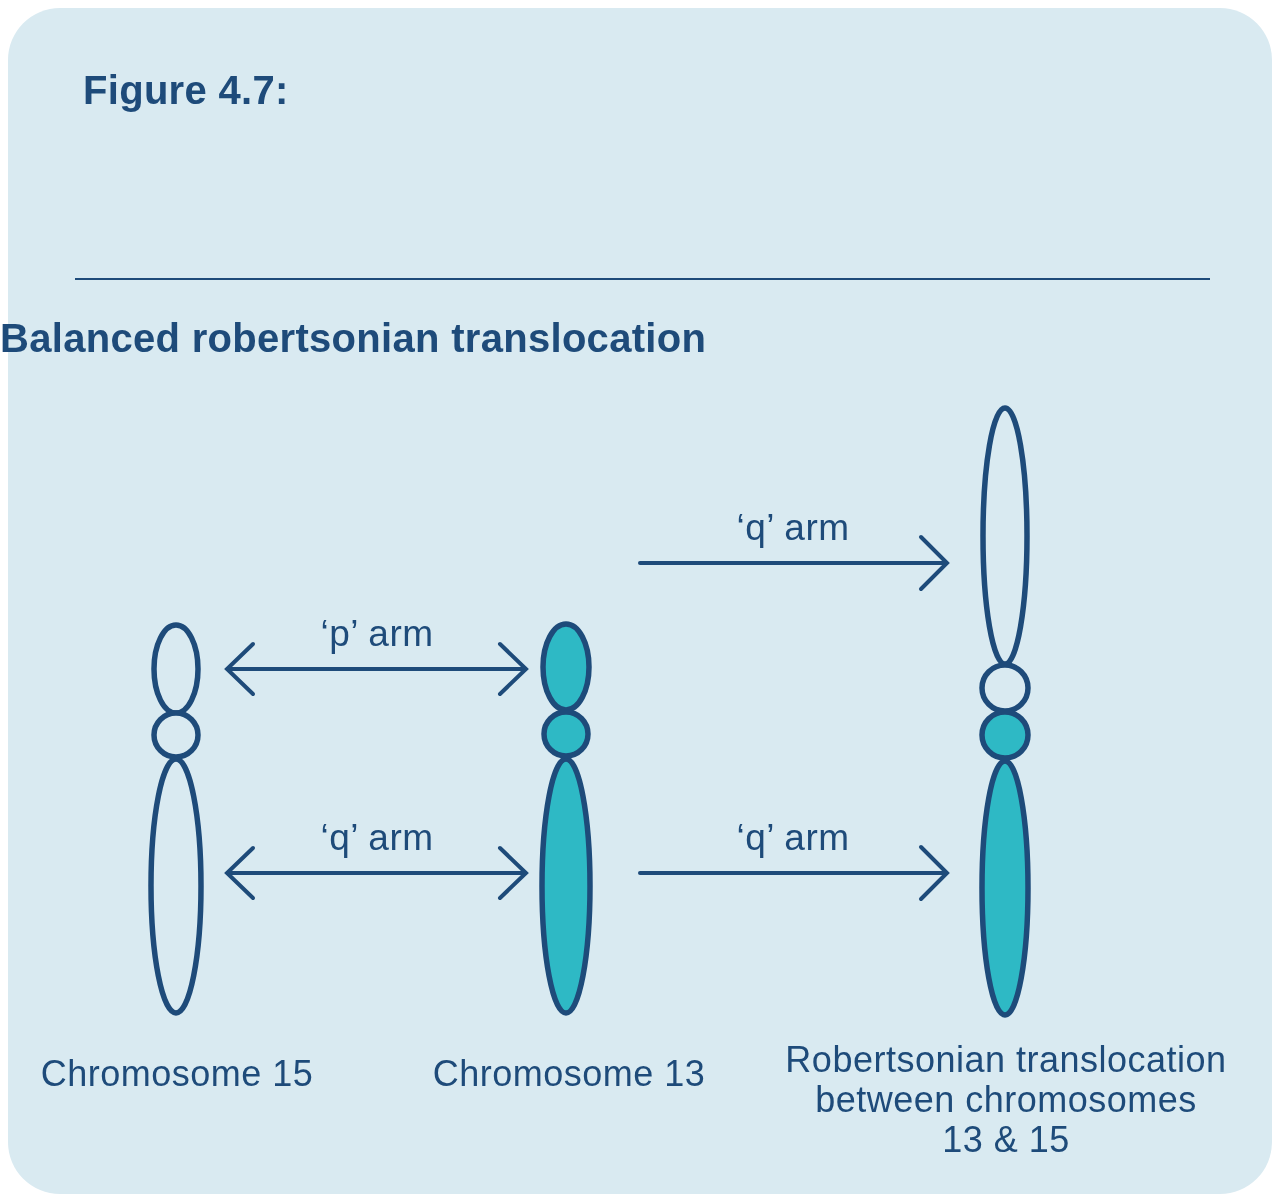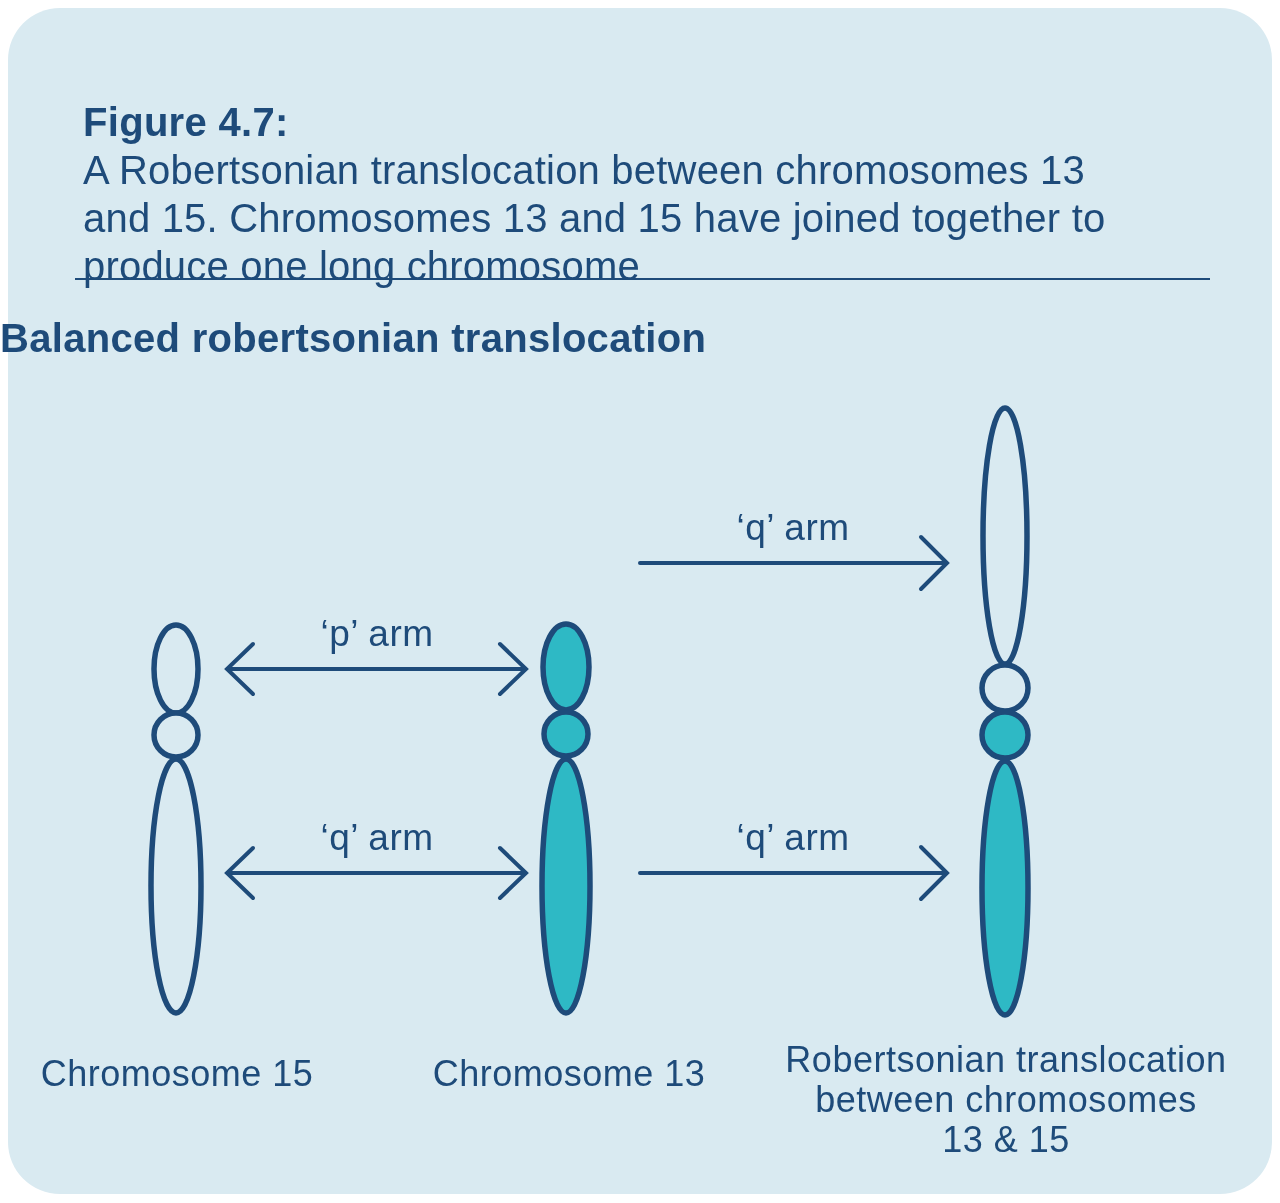--- a/index.html
+++ b/index.html
@@ -27,21 +27,20 @@
   .figure-block{
     position:absolute;
     left:75px; top:58px;
     width:1150px;
   }
   .figure-title{
     font-size:40px;
     line-height:48px;
     font-weight:700;
     letter-spacing:0.3px;
-    margin-top:32px;
   }
   .figure-caption{
     font-size:40px;
     line-height:48px;
     font-weight:400;
     letter-spacing:0.2px;
   }
   .divider{
     position:absolute;
     left:75px; top:278px;
@@ -84,25 +83,20 @@
   .arm-label{ font-size:37px; }
   .chromo-label{ font-size:36px; }
 </style>
 </head>
 <body>
 
 <div class="figure-card">
 
   <div class="figure-block">
     <div class="figure-title">Figure 4.7:</div>
-    <div class="figure-caption">
-      <div>A Robertsonian translocation between chromosomes 13</div>
-      <div>and 15. Chromosomes 13 and 15 have joined together to</div>
-      <div>produce one long chromosome</div>
-    </div>
   </div>
 
 </div>
 
 <div class="divider"></div>
 
 <div class="diagram-heading">Balanced robertsonian translocation</div>
 
 <svg class="diagram" viewBox="0 0 1280 1203">
 

